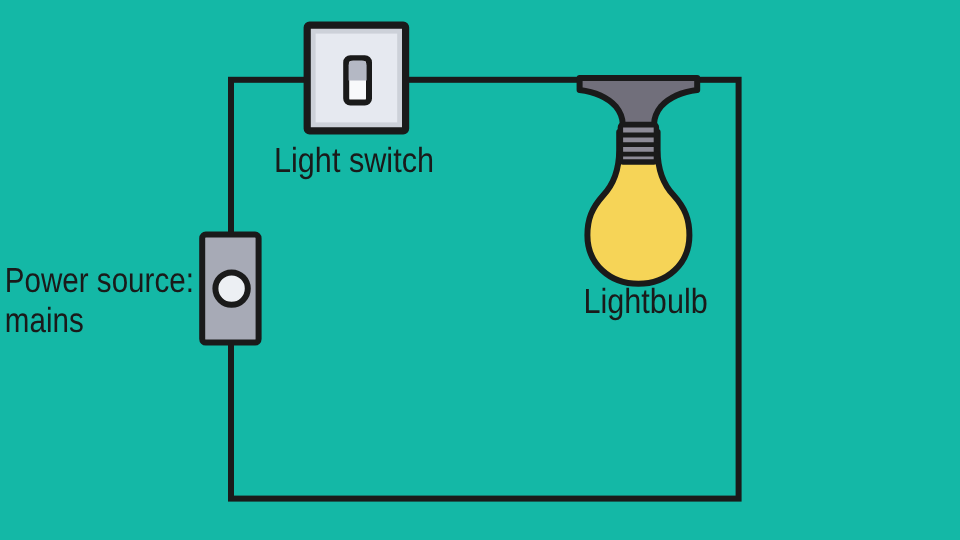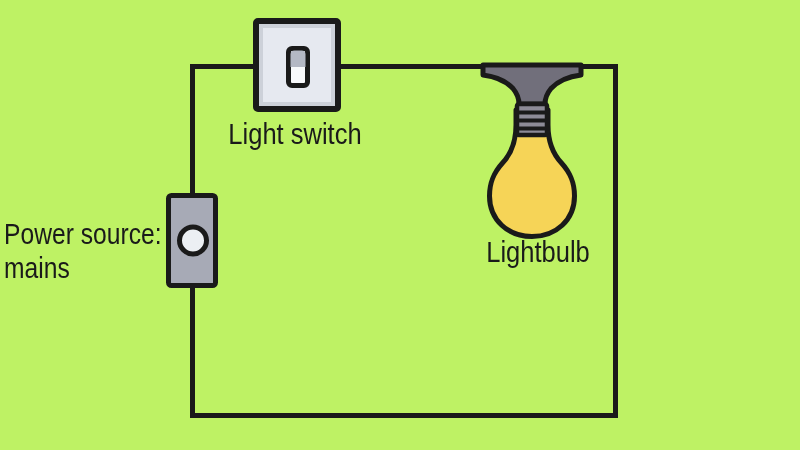--- a/index.html
+++ b/index.html
@@ -3,21 +3,21 @@
 <meta charset="utf-8">
 <style>
   html, body {
     margin: 0;
     padding: 0;
   }
   .canvas {
     position: relative;
     width: 800px;
     height: 450px;
-    background: #bef264;
+    background: #14b8a6;
     overflow: hidden;
     font-family: "Liberation Sans", "DejaVu Sans", sans-serif;
   }
   .diagram-svg {
     position: absolute;
     left: 0;
     top: 0;
     width: 800px;
     height: 450px;
   }

